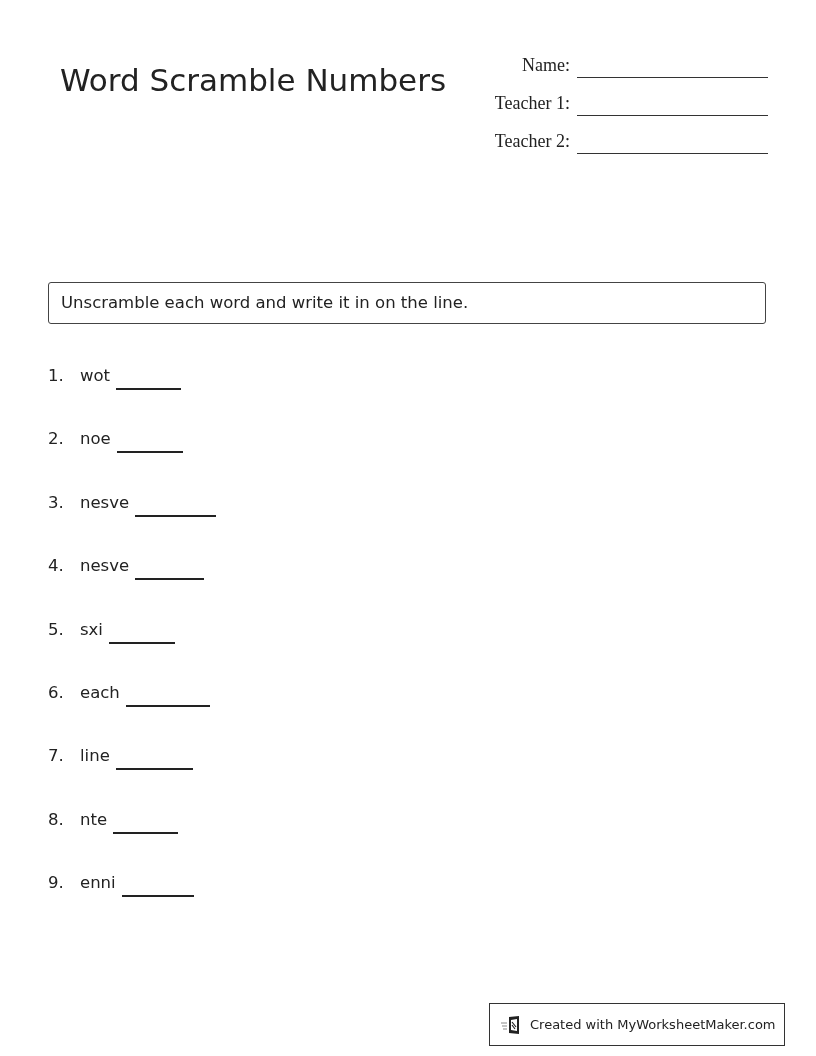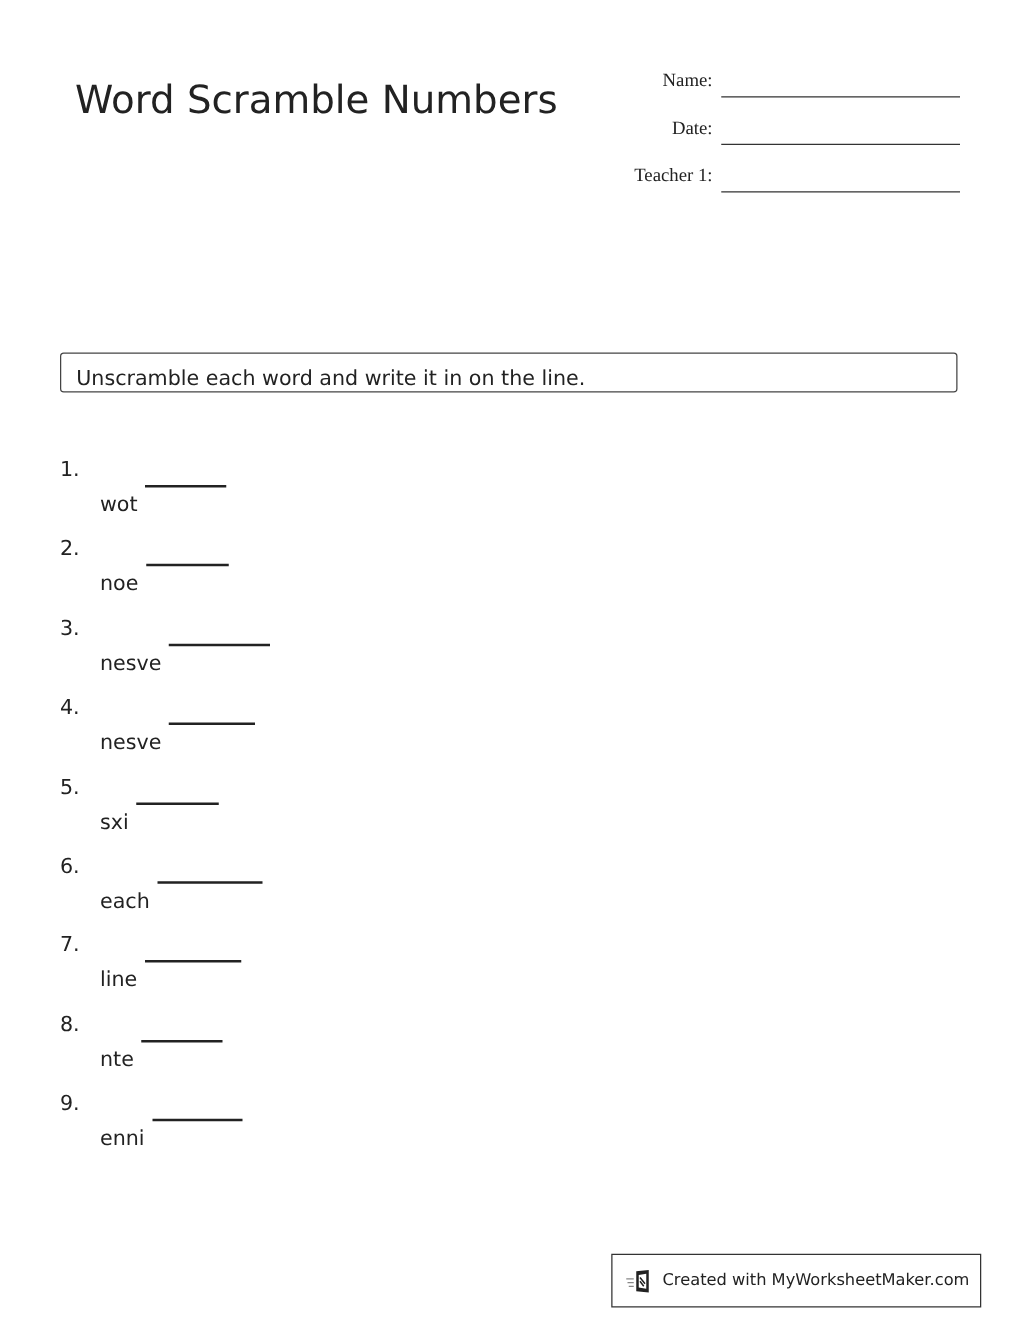--- a/index.html
+++ b/index.html
@@ -6,64 +6,64 @@
     body { width: 816px; height: 1056px; position: relative; overflow: hidden; color: #222; }
     .title {
       position: absolute; left: 48px; top: 48px;
       font-family: "DejaVu Sans", sans-serif; font-size: 31px; font-weight: normal;
       color: #222; letter-spacing: 0px; margin: 12px; line-height: 40px;
     }
     .fields { position: absolute; left: 470px; top: 50px; width: 298px; }
     .field { display: flex; align-items: flex-end; height: 38px; }
     .field-label {
       width: 100px; text-align: right; padding-right: 7px;
-      font-family: "Liberation Serif", serif; font-size: 15px; color: #222;
+      font-family: "Liberation Serif", serif; font-size: 18px; color: #222;
       line-height: 26px;
     }
     .field-line { flex: 1; border-bottom: 1px solid #333; height: 26px; margin-bottom: 0; }
     .field:first-child { height: 28px; }
     .instructions {
-      position: absolute; left: 48px; top: 282px; width: 718px; height: 32px;
+      position: absolute; left: 48px; top: 282px; width: 718px; height: 42px;
       border: 1px solid #444; border-radius: 3px; box-sizing: border-box;
       font-family: "DejaVu Sans", sans-serif; font-size: 16.5px; color: #222;
       padding: 9px 12px; line-height: 22px;
     }
     .items { position: absolute; left: 48px; top: 364px; }
     .item {
       height: 63.4px; display: flex; align-items: flex-start;
       font-family: "DejaVu Sans", sans-serif; font-size: 16.5px; color: #222; line-height: 24px;
     }
     .item-num { width: 32px; }
     .item-num.wide { width: 42px; }
-    .item-word { margin-right: 6px; margin-top: 28px; }
+    .item-word { margin-right: 6px; }
     .item-line { display: inline-block; border-bottom: 2px solid #222; height: 20px; margin-top: 4px; }
     .footer {
       position: absolute; left: 489px; top: 1003px; width: 296px; height: 43px;
       border: 1px solid #333; box-sizing: border-box;
       display: flex; align-items: center; padding-left: 10px;
       font-family: "DejaVu Sans", sans-serif; font-size: 13px; color: #222;
     }
     .footer-icon { width: 24px; height: 20px; margin-right: 6px; }
   </style>
 </head>
 <body>
 
 <h1 class="title">Word Scramble Numbers</h1>
 
 <div class="fields">
   <div class="field">
     <span class="field-label">Name:</span>
     <span class="field-line"></span>
   </div>
   <div class="field">
-    <span class="field-label">Date:</span>
+    <span class="field-label">Teacher 1:</span>
     <span class="field-line"></span>
   </div>
   <div class="field">
-    <span class="field-label">Teacher 1:</span>
+    <span class="field-label">Teacher 2:</span>
     <span class="field-line"></span>
   </div>
 </div>
 
 <div class="instructions">Unscramble each word and write it in on the line.</div>
 
 <div class="items">
   <div class="item">
     <span class="item-num">1.</span>
     <span class="item-word">wot</span>

